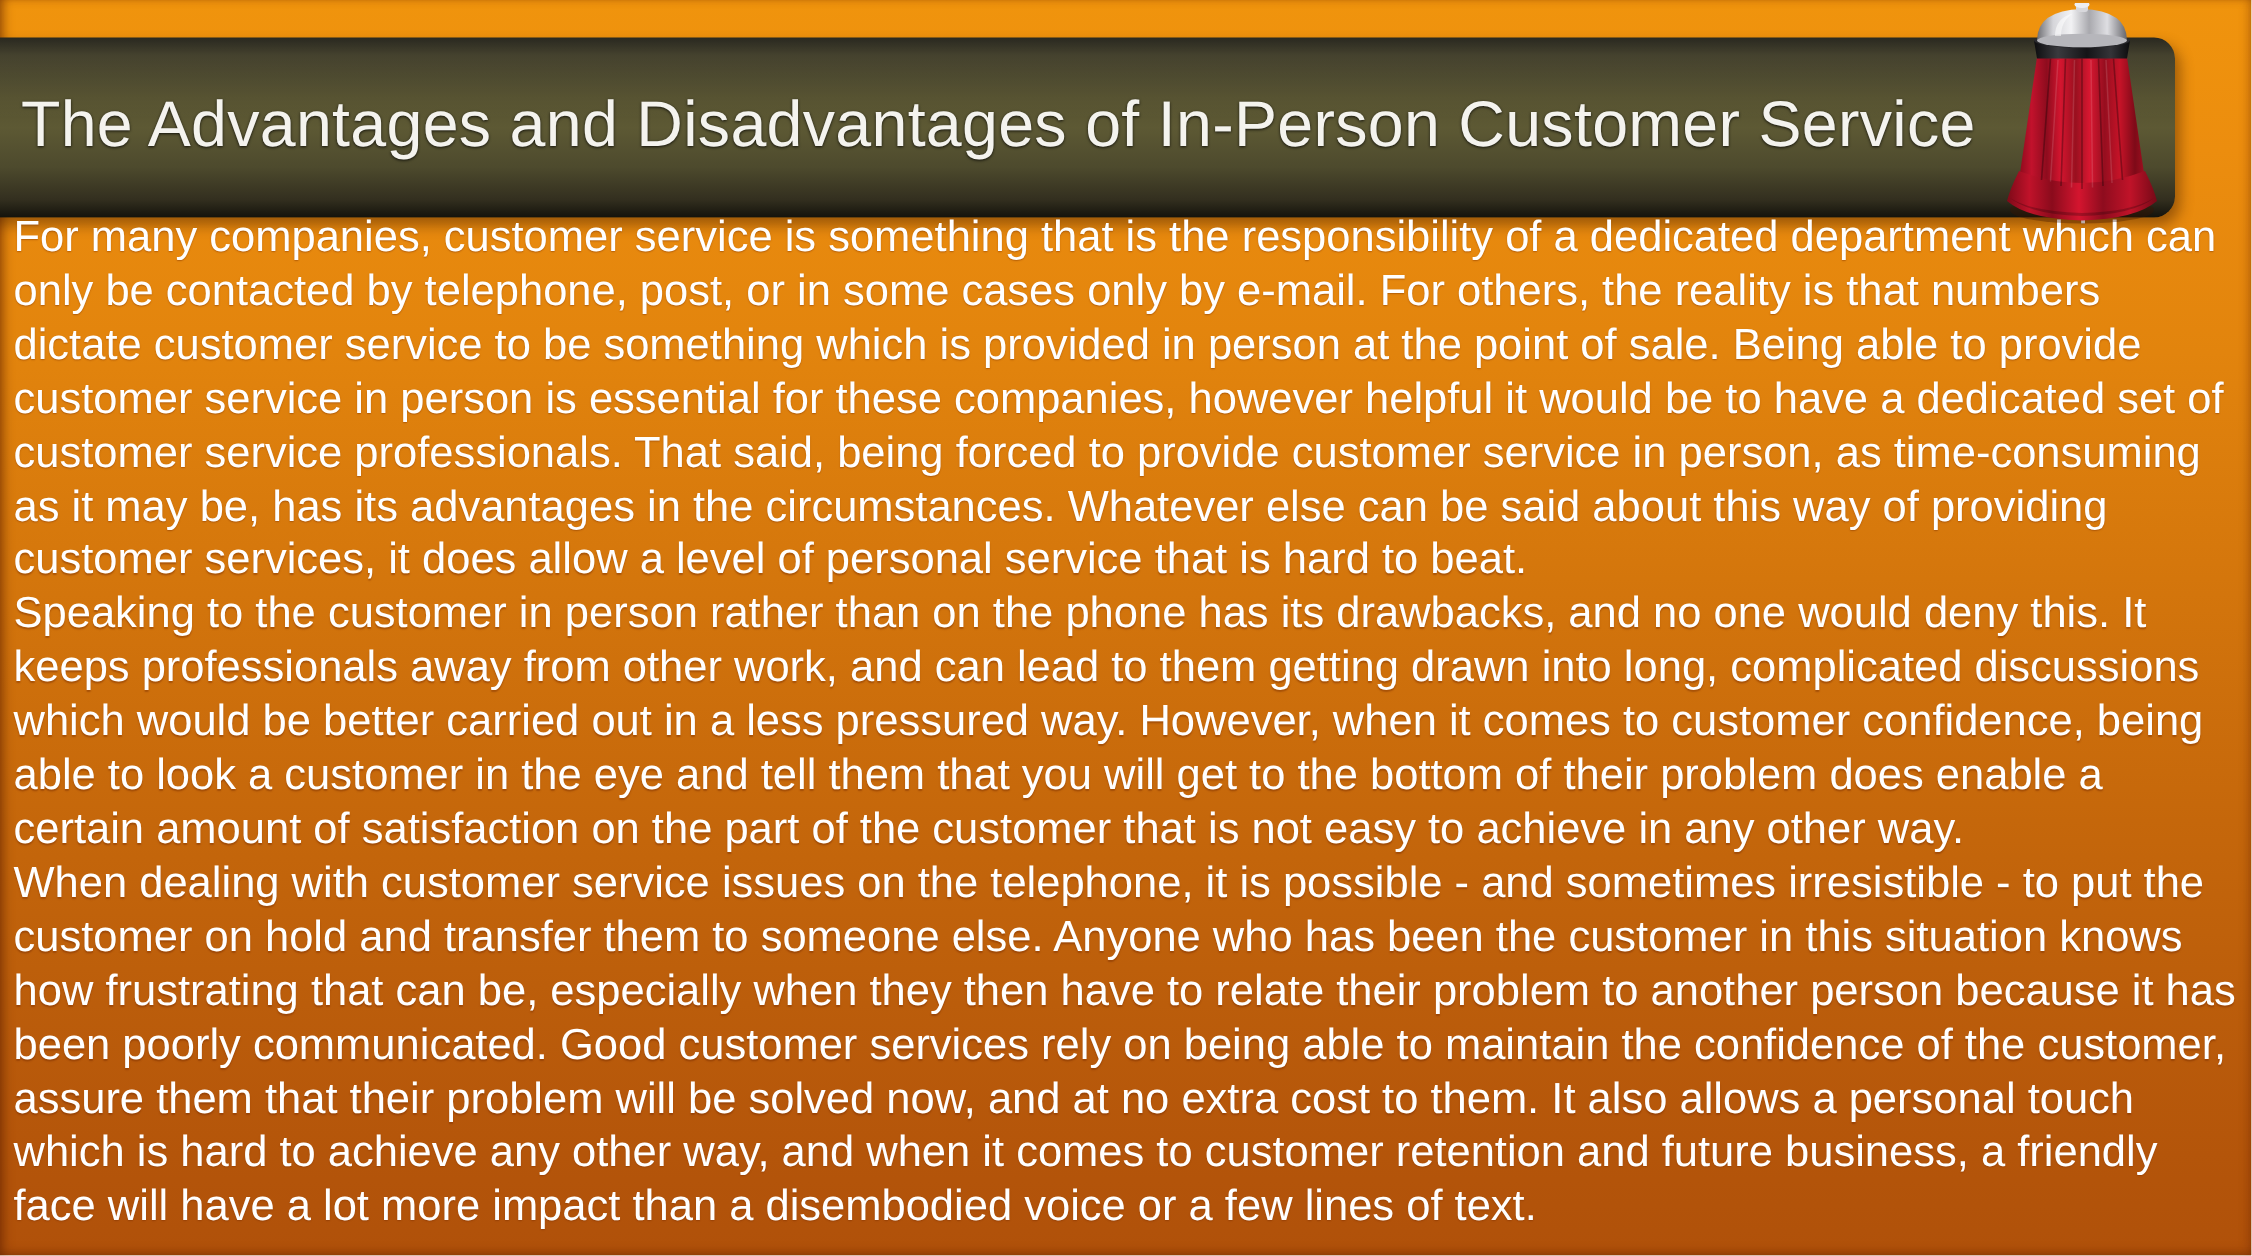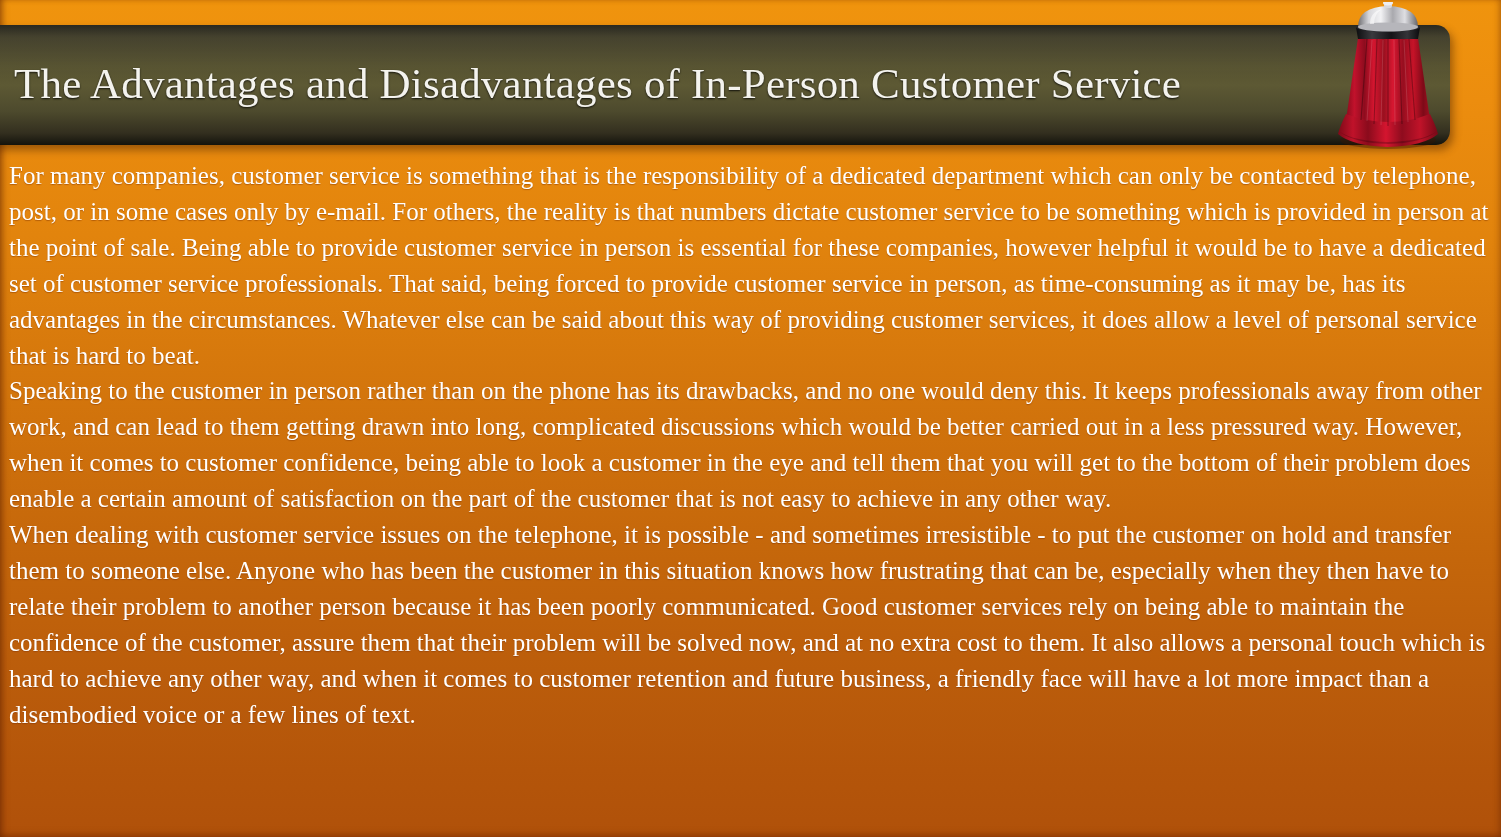--- a/index.html
+++ b/index.html
@@ -68,21 +68,21 @@
   }
 
   .title-text {
     position: absolute;
     left: 28px;
     top: 0;
     height: 116px;
     right: 124px;
     display: flex;
     align-items: center;
-    font-family: Liberation Serif, serif;
+    font-family: Liberation Sans, sans-serif;
     font-size: 43px;
     font-weight: 400;
     color: #f4f3ee;
     letter-spacing: .2px;
     white-space: nowrap;
     text-shadow: 0 1px 2px rgba(0,0,0,.8);
     z-index: 3;
   }
 
   
@@ -93,24 +93,24 @@
     width: 132px;
     height: 148px;
     z-index: 5;
   }
   .bell-image svg { display: block; width: 132px; height: 148px; }
 
   
   .body-copy {
     position: absolute;
     left: 9px;
-    top: 158px;
+    top: 141px;
     width: 1484px;
-    font-family: Liberation Serif, serif;
-    font-size: 25px;
+    font-family: Liberation Sans, sans-serif;
+    font-size: 29px;
     line-height: 35.9px;
     color: #ffffff;
     text-shadow: 0 1px 1px rgba(120, 45, 0, .45);
     z-index: 2;
   }
   .body-copy p {
     margin: 0;
     padding: 0;
     text-align: left;
   }

